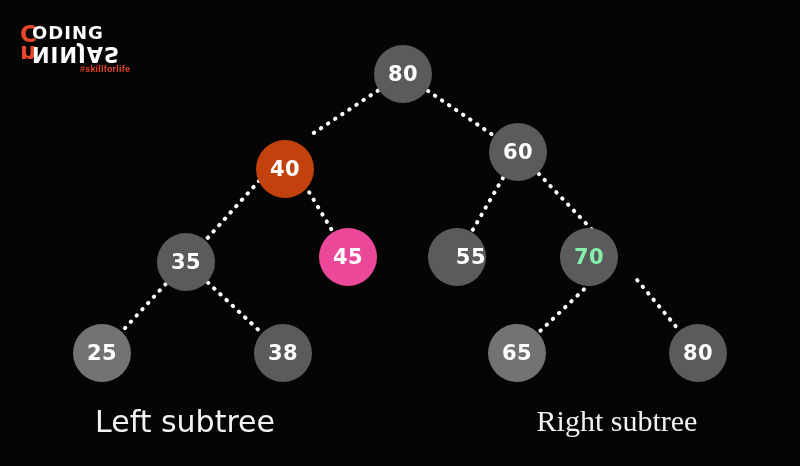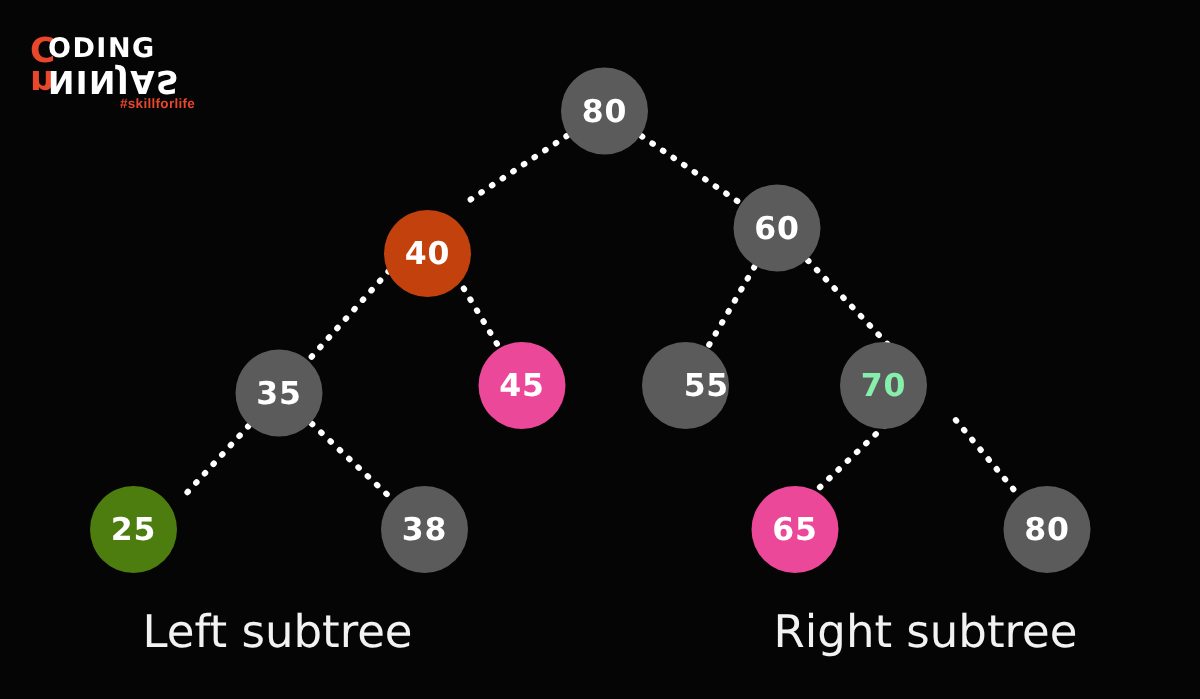--- a/index.html
+++ b/index.html
@@ -148,31 +148,31 @@
       </div>
       <div class="node" style="left: 319px; top: 228px; width: 58px; height: 58px; background: #ec4899; color: rgb(255, 255, 255);">
         <span>45</span>
       </div>
       <div class="node" style="left: 428px; top: 228px; width: 58px; height: 58px; background: rgb(91, 91, 91); color: rgb(255, 255, 255); justify-content: flex-end;">
         <span>55</span>
       </div>
       <div class="node" style="left: 560px; top: 228px; width: 58px; height: 58px; background: rgb(91, 91, 91); color: #86efac;">
         <span>70</span>
       </div>
-      <div class="node" style="left: 60px; top: 324px; width: 58px; height: 58px; background: #4d7c0f; color: rgb(255, 255, 255);">
+      <div class="node" style="left: 73px; top: 324px; width: 58px; height: 58px; background: #737373; color: rgb(255, 255, 255);">
         <span>25</span>
       </div>
       <div class="node" style="left: 254px; top: 324px; width: 58px; height: 58px; background: rgb(91, 91, 91); color: rgb(255, 255, 255);">
         <span>38</span>
       </div>
-      <div class="node" style="left: 501px; top: 324px; width: 58px; height: 58px; background: #ec4899; color: rgb(255, 255, 255); align-items: center;">
+      <div class="node" style="left: 488px; top: 324px; width: 58px; height: 58px; background: #737373; color: rgb(255, 255, 255); align-items: center;">
         <span>65</span>
       </div>
       <div class="node" style="left: 669px; top: 324px; width: 58px; height: 58px; background: rgb(91, 91, 91); color: rgb(255, 255, 255);">
         <span>80</span>
       </div>
     </div>
   <div id="captions-layer">
       <div class="caption" style="left: 185px; top: 404px;">Left subtree</div>
-      <div class="caption" style="left: 617px; top: 404px;">Right subtree</div>
+      <div class="caption" style="left: 617px; top: 404px; font-family: Liberation Serif, serif;">Right subtree</div>
     </div>
 
 </div>
 
 </body></html>

